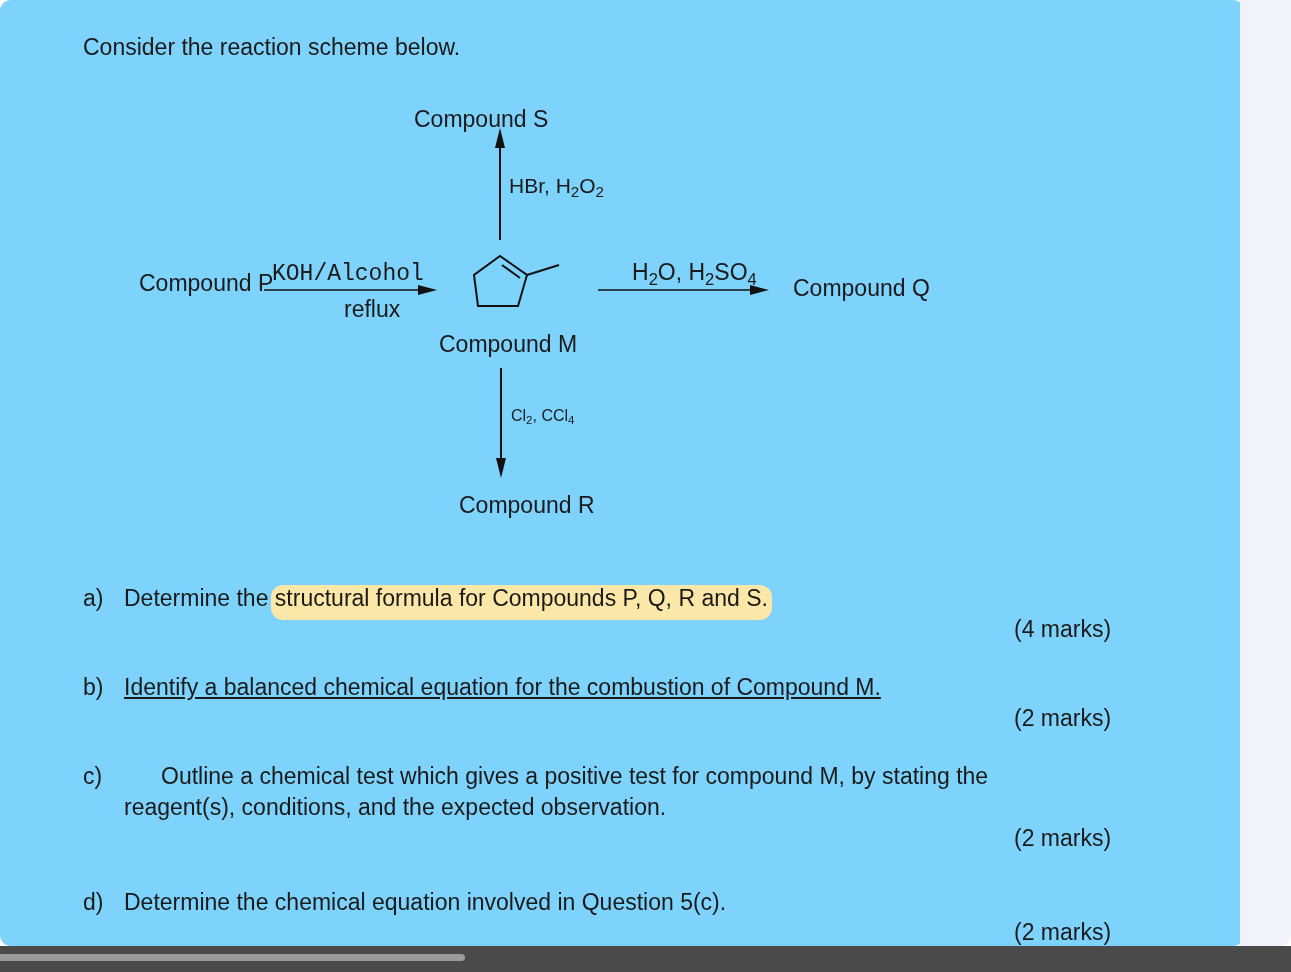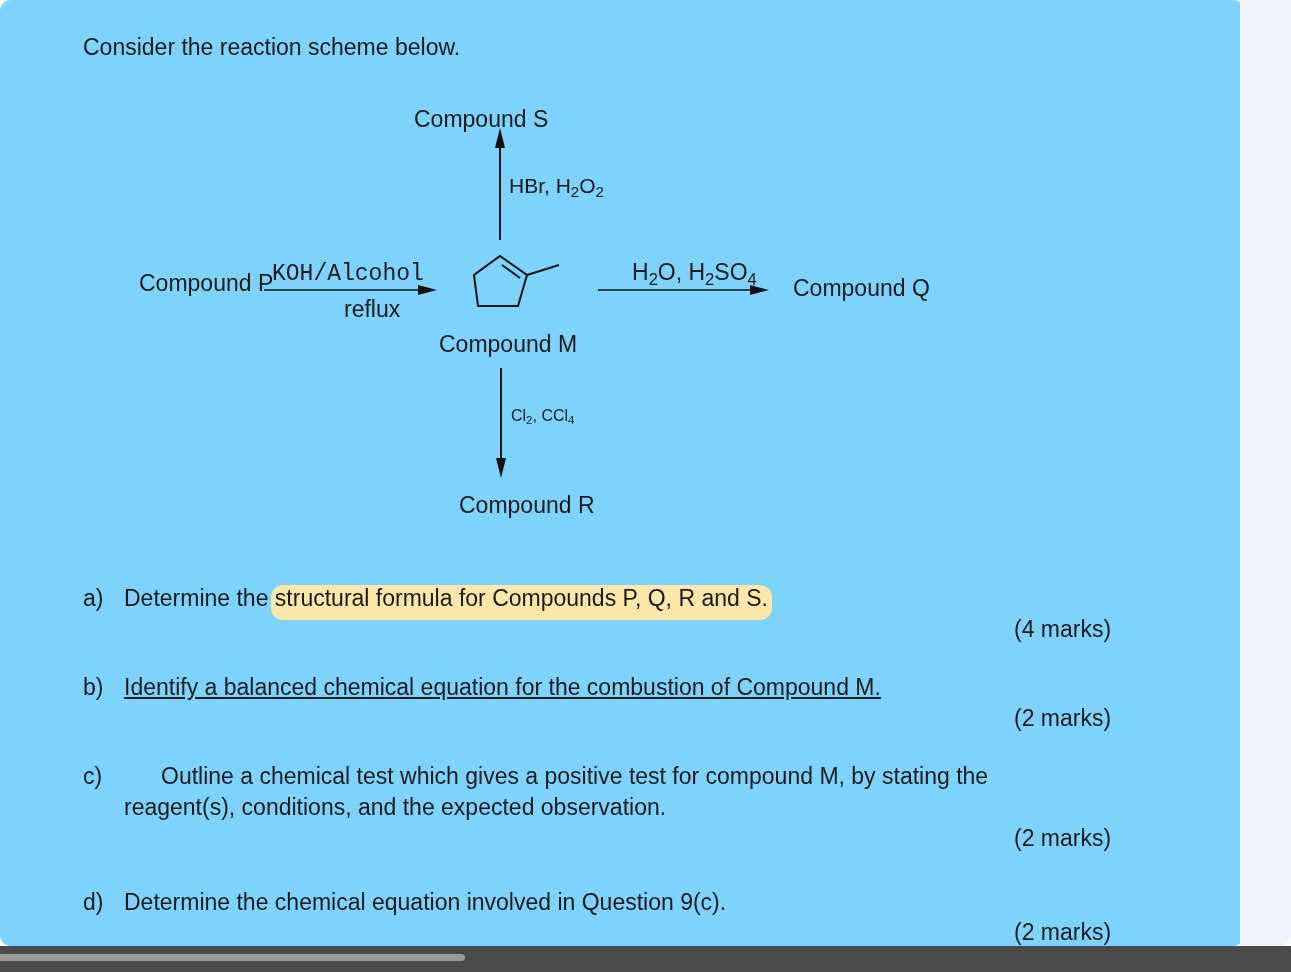--- a/index.html
+++ b/index.html
@@ -76,20 +76,20 @@
 
   <div>
     <div class="t" style="left:83px; top:762px;">c)</div>
     <div class="t" style="left:124px; top:762px;margin-left:37px;">Outline a chemical test which gives a positive test for compound M, by stating the</div>
     <div class="t" style="left:124px; top:793px;">reagent(s), conditions, and the expected observation.</div>
     <div class="marks" style="left:1014px; top:824px;">(2 marks)</div>
   </div>
 
   <div>
     <div class="t" style="left:83px; top:888px;">d)</div>
-    <div class="t" style="left:124px; top:888px;">Determine the chemical equation involved in Question 9(c).</div>
+    <div class="t" style="left:124px; top:888px;">Determine the chemical equation involved in Question 5(c).</div>
     <div class="marks" style="left:1014px; top:918px;">(2 marks)</div>
   </div>
 </div>
 
 <div class="side-panel"></div>
 <div class="bottom-bar"></div>
 <div class="hscroll-thumb"></div>
 
 </body></html>

